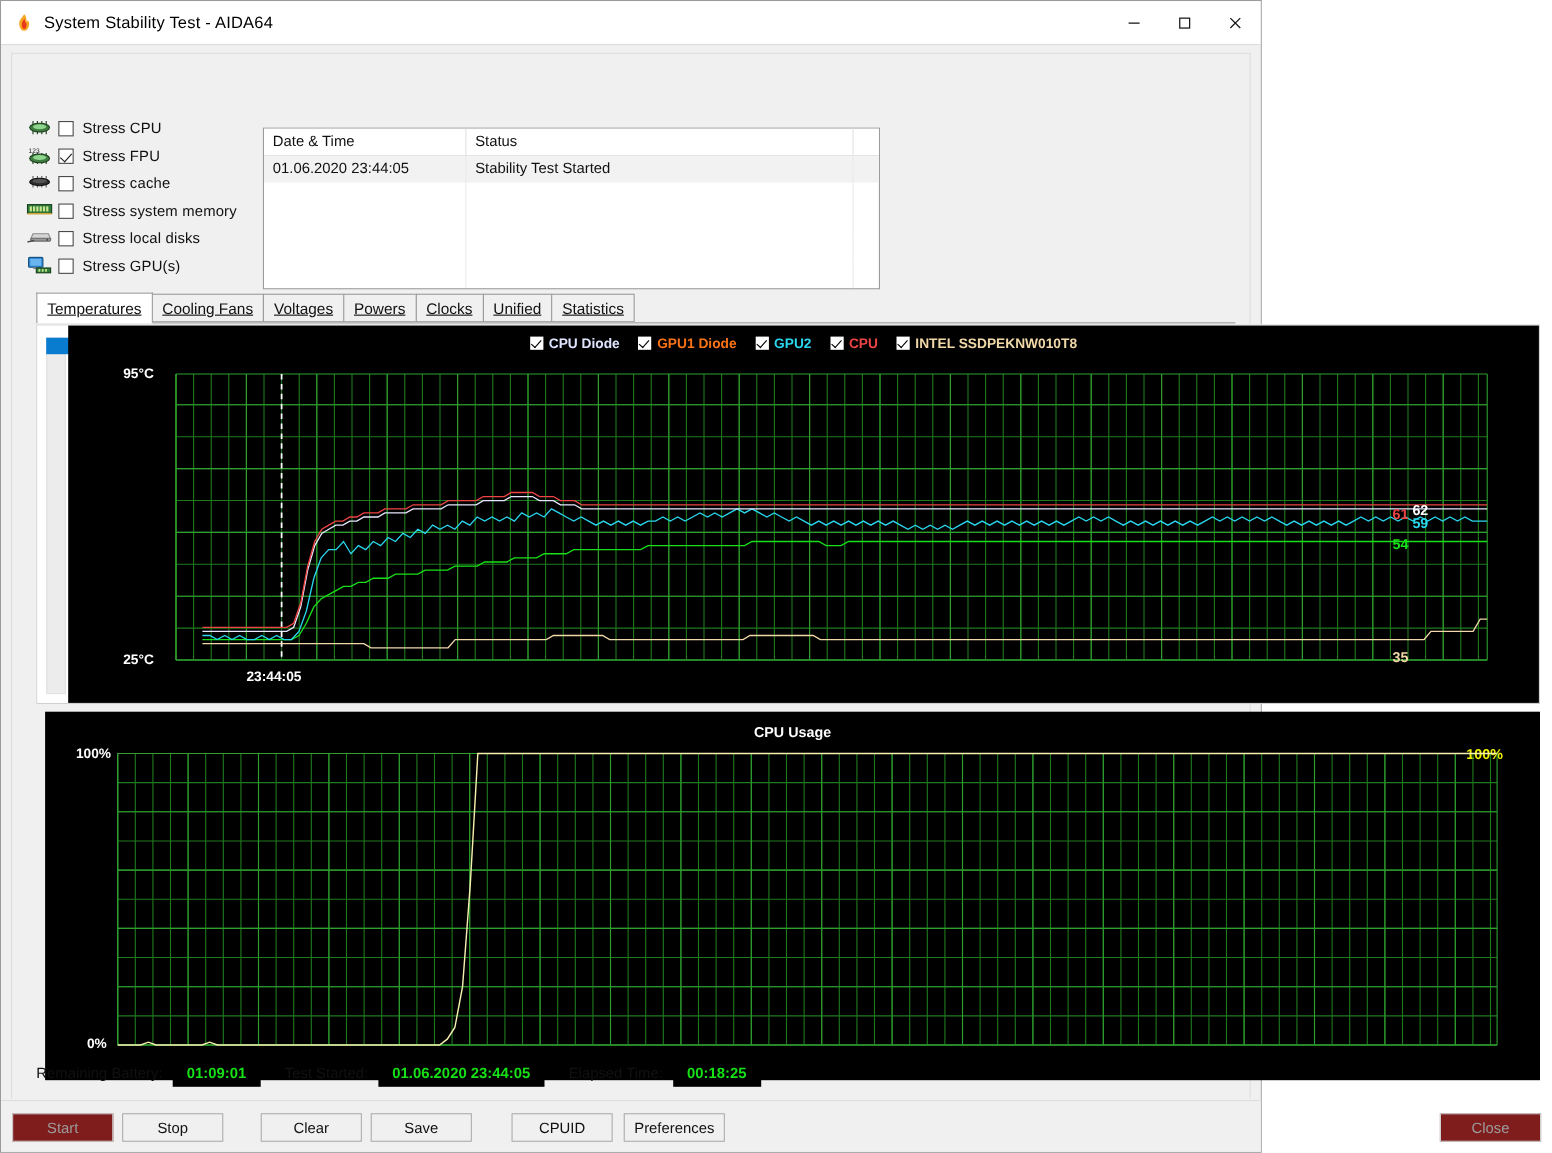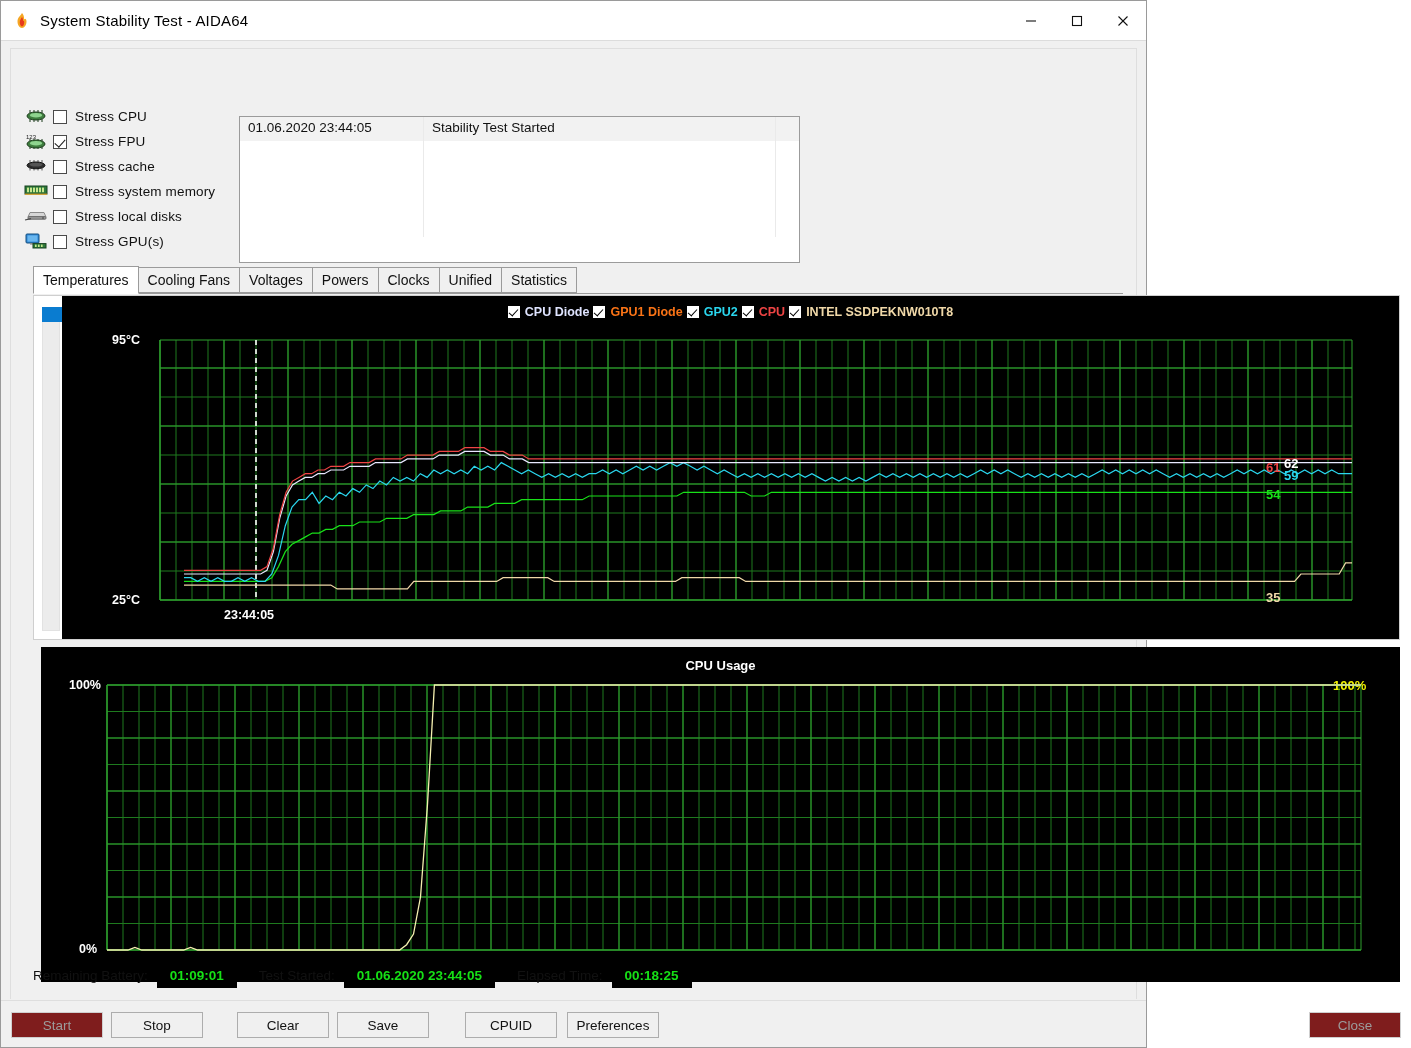--- a/index.html
+++ b/index.html
@@ -98,21 +98,21 @@
   
   #tabstrip {
     position:absolute; left:22px; top:218px; right:13px; height:27px;
     border-bottom:1px solid #9b9b9b;
     display:flex; align-items:flex-end;
   }
   .tab {
     height:26px; padding:0 9px; display:flex; align-items:center;
     font-size:14px; color:#111; background:#f0f0f0;
     border:1px solid #9b9b9b; border-bottom:1px solid #9b9b9b;
-    margin-right:-1px; white-space:nowrap;
+    margin-right:-1px; white-space:nowrap;text-decoration:underline;
   }
   .tab.active {
     background:#ffffff; border-bottom:1px solid #ffffff;
     height:28px; margin-bottom:-1px; position:relative; z-index:3;
   }
 
   
   #temp-wrap {
     position:absolute; left:22px; top:246px; width:1367px; height:345px;
     background:#ffffff; border:1px solid #cfcfcf; display:flex;
@@ -136,21 +136,21 @@
   #cpu-wrap {
     position:absolute; left:30px; top:598px; width:1359px; height:335px;
     background:#000000; overflow:hidden;
   }
 
   
   .ax-label { position:absolute; color:#ffffff; font-size:12.5px; font-weight:bold;
               font-family:"Liberation Sans", sans-serif; white-space:nowrap; }
   .legend {
     position:absolute; top:9px; left:0; width:100%;
-    display:flex; justify-content:center; align-items:center; gap:4px;
+    display:flex; justify-content:center; align-items:center; gap:17px;
     font-size:12.5px; font-weight:bold;
   }
   .leg-item { display:flex; align-items:center; gap:5px; white-space:nowrap; }
   .leg-box {
     width:12px; height:12px; background:#ffffff; position:relative; flex:none;
   }
   .leg-box::after {
     content:""; position:absolute; left:3px; top:1px;
     width:4px; height:8px; border:solid #000; border-width:0 1.6px 1.6px 0;
     transform:rotate(42deg);
@@ -318,20 +318,25 @@
                   <rect x="14" y="11.6" width="1.6" height="2.4"></rect>
                   <rect x="17" y="11.6" width="1.6" height="2.4"></rect>
                 </g>
               </svg></span>
             <span class="cbox"></span>
             <span class="stress-label">Stress GPU(s)</span>
           </div>
         </div>
 
       <div id="logtable">
+        <div class="hdr">
+          <div class="c c1">Date &amp; Time</div>
+          <div class="c c2">Status</div>
+          <div class="c c3"></div>
+        </div>
         <div id="logbody">
             <div class="row sel">
               <div class="c c1">01.06.2020 23:44:05</div>
               <div class="c c2">Stability Test Started</div>
               <div class="c c3"></div>
             </div>
             <div class="row">
               <div class="c c1"></div>
               <div class="c c2"></div>
               <div class="c c3"></div>

